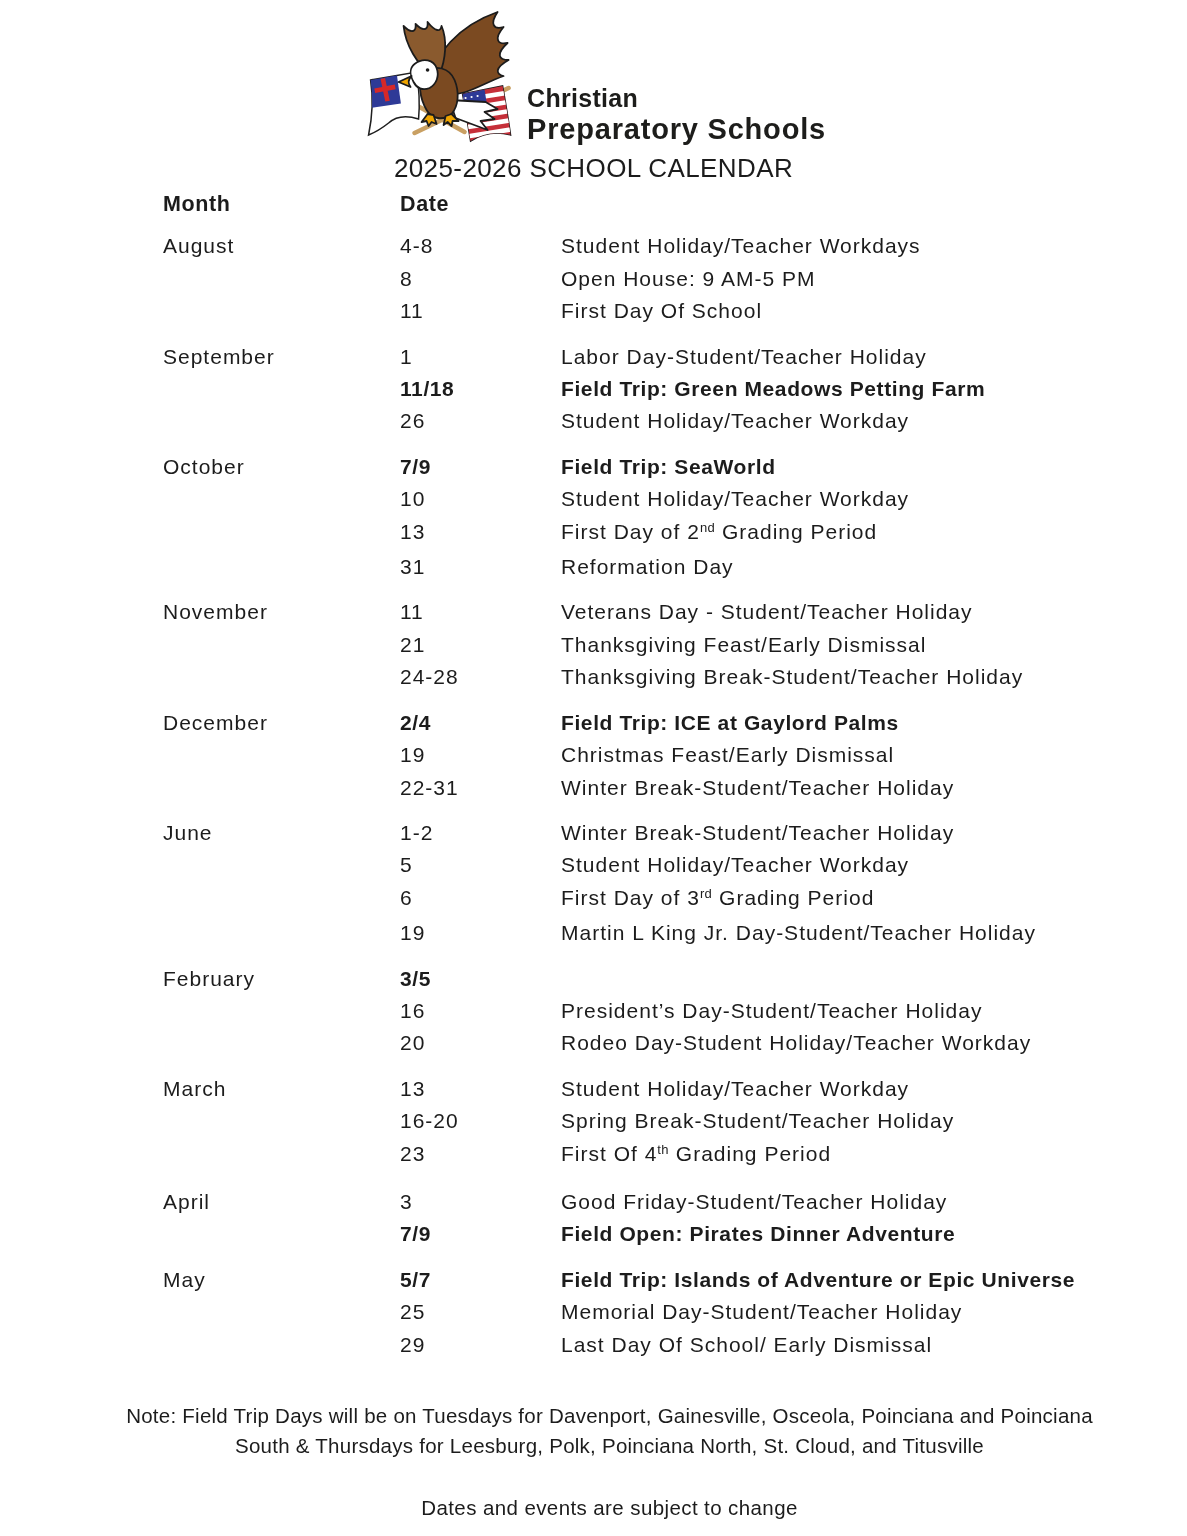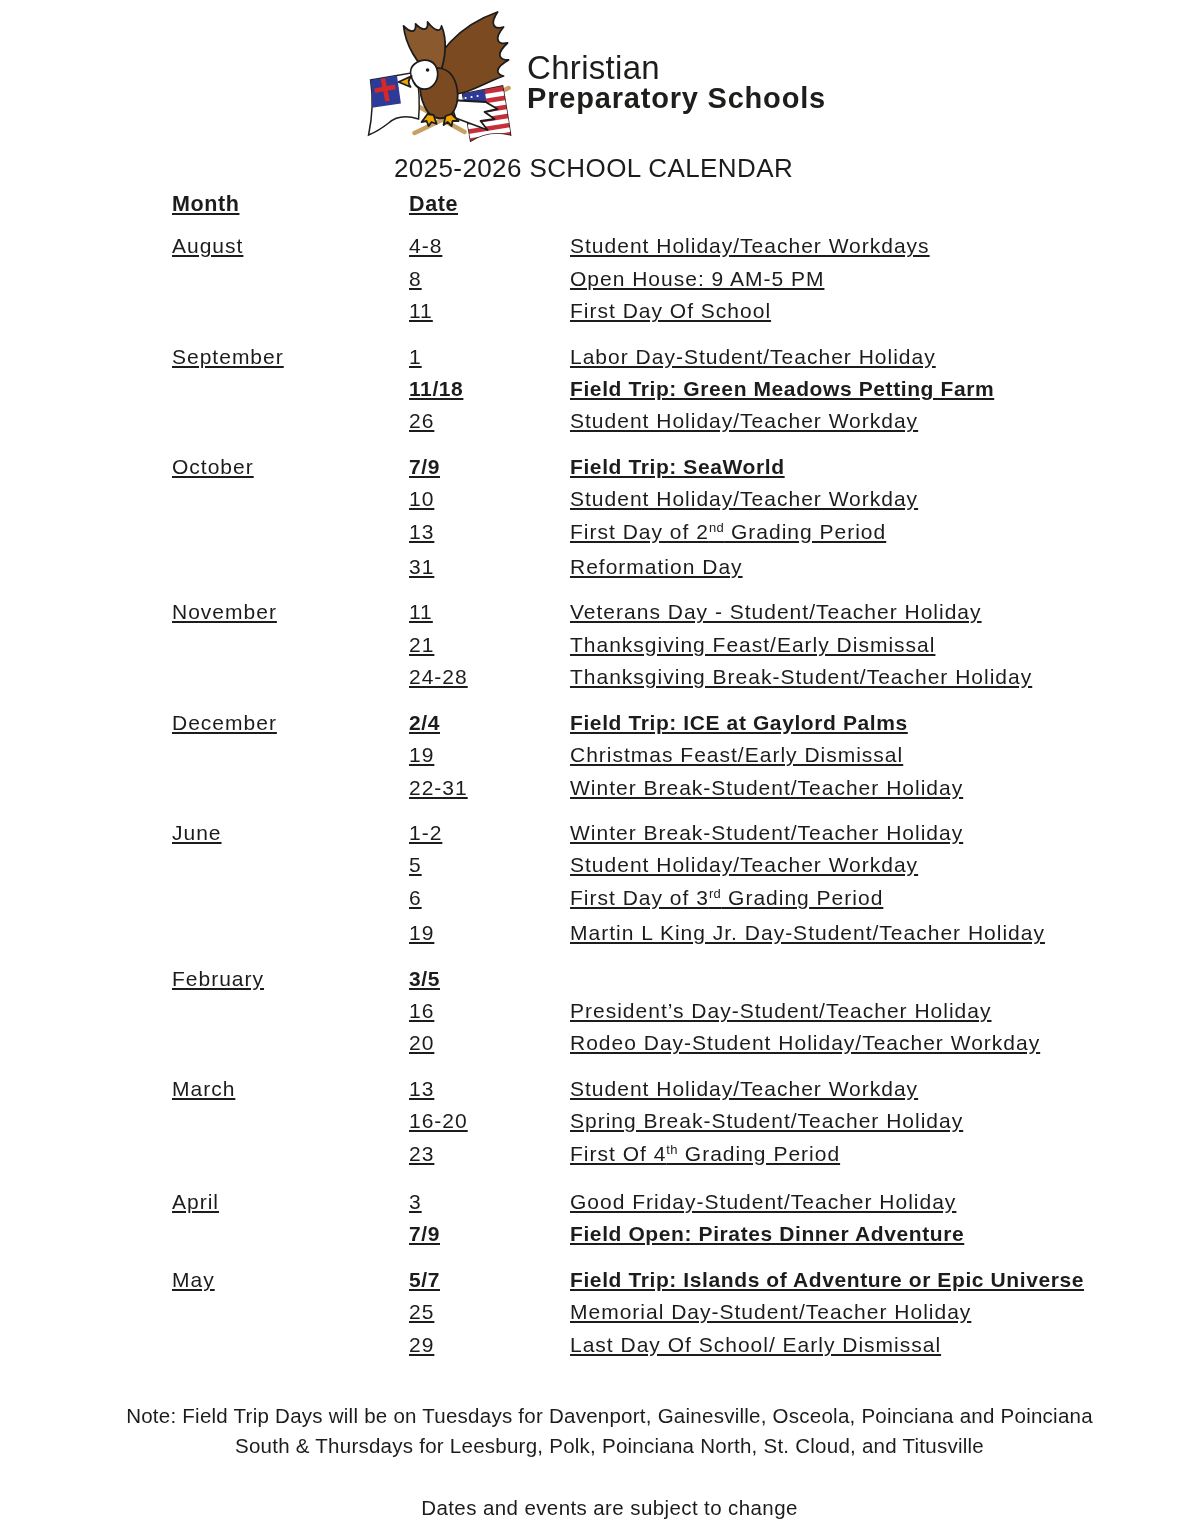--- a/index.html
+++ b/index.html
@@ -8,30 +8,30 @@
     width:1187px; height:1536px;
     font-family:"Liberation Sans","DejaVu Sans",sans-serif;
     color:#1c1c1c; position:relative;
   }
   .page { position:absolute; inset:0; background:#fff; overflow:hidden; }
 
   
   .logo { position:absolute; top:2px; left:50%; transform:translateX(-50%); display:flex; align-items:flex-start; }
   .logo svg { display:block; }
   .logo-text { margin-top:50px; margin-left:8px; color:#1d1d1b; white-space:nowrap; }
-  .logo-title { font-size:33px; font-weight:400; line-height:31px; letter-spacing:0.3px; }
+  .logo-title { font-size:25px; font-weight:700; line-height:31px; letter-spacing:0.3px;margin-top:31px; }
   .logo-sub { font-size:29px; font-weight:700; line-height:31px; letter-spacing:0.8px; }
 
   
   .title { position:absolute; top:153px; left:0; width:100%; text-align:center;
            font-size:26px; font-weight:400; letter-spacing:0.4px; }
 
   
-  .calendar { position:absolute; top:188px; left:172px; width:1000px;
-              font-size:21px; letter-spacing:1.0px;text-decoration:underline; }
+  .calendar { position:absolute; top:188px; left:163px; width:1000px;
+              font-size:21px; letter-spacing:1.0px; }
   .row { display:grid; grid-template-columns:237px 161px 1fr; align-items:start;
          min-height:32.4px; line-height:32.4px; }
   .header-row { font-weight:700; font-size:21.5px; letter-spacing:0.6px; margin-bottom:10px; }
   .group-start { margin-top:13px; }
   #groups > .row.group-start:first-child { margin-top:8px; }
   .bold { font-weight:700; letter-spacing:0.6px; }
   .sup { font-size:13px; position:relative; top:-7px; letter-spacing:0.4px; }
 
   
   .note { position:absolute; top:1401px; left:16px; width:100%; text-align:center;

